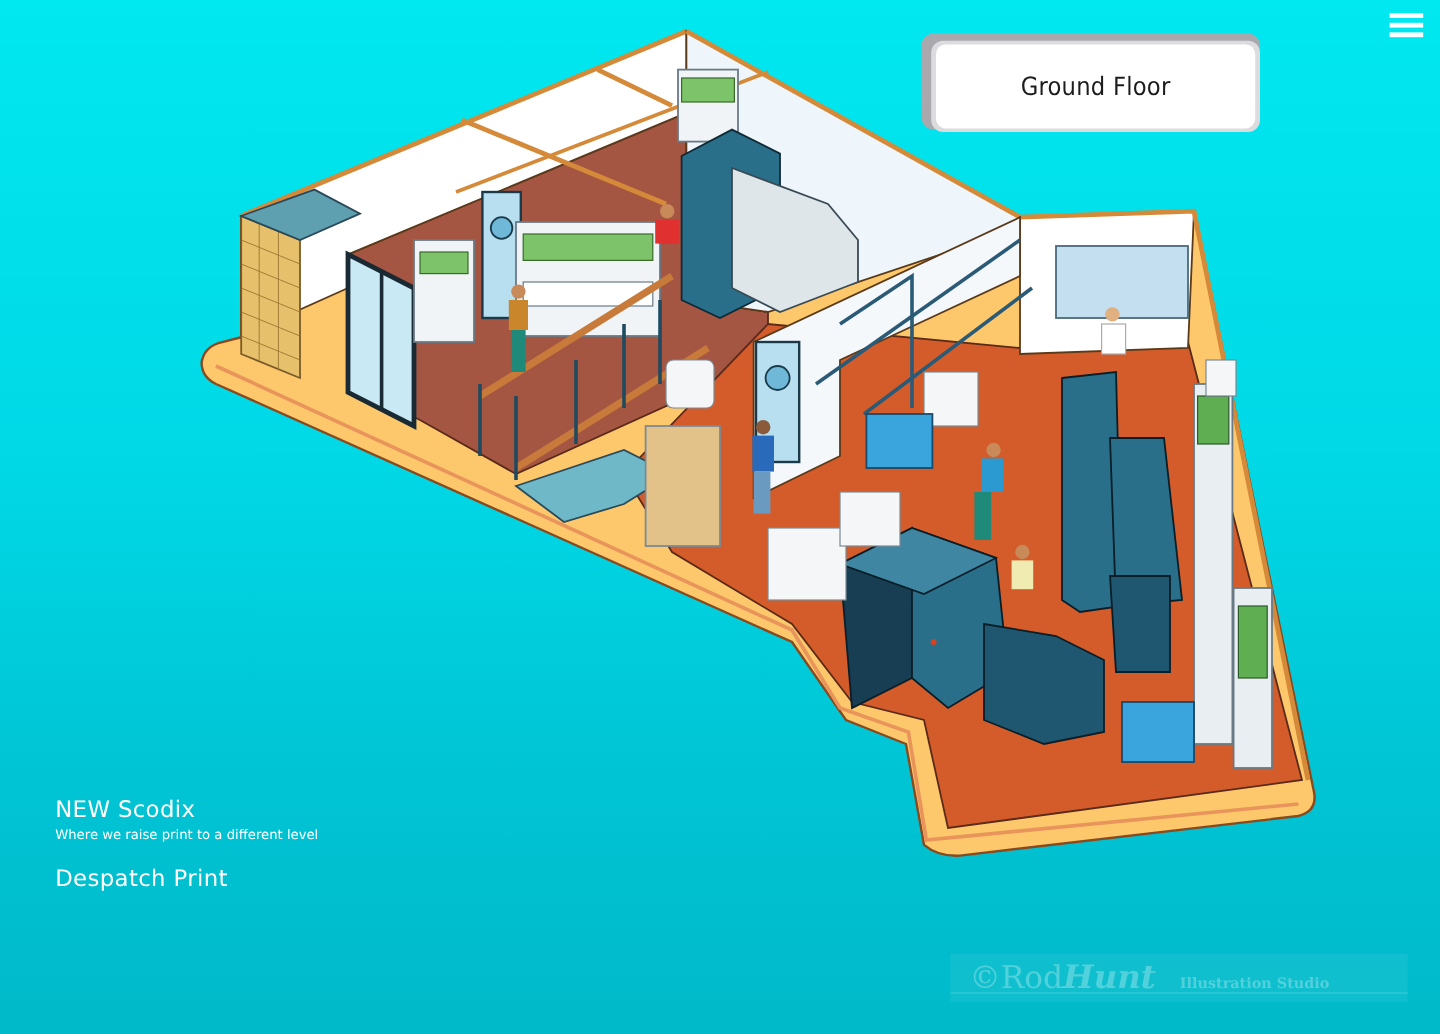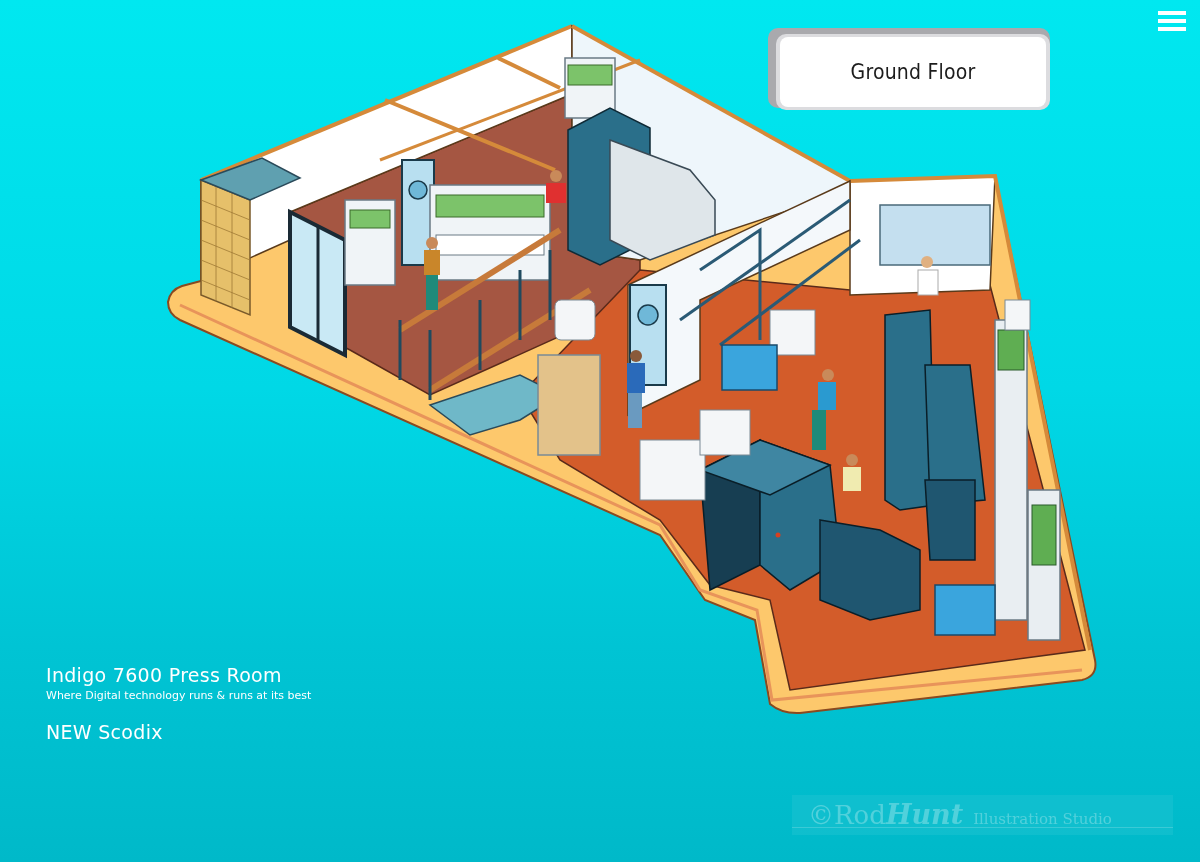--- a/index.html
+++ b/index.html
@@ -41,21 +41,21 @@
   .watermark {
     position: absolute; left: 792px; top: 795px; width: 381px; height: 40px;
     background: rgba(255,255,255,0.06);
     color: rgba(255,255,255,0.28);
     font-family: "DejaVu Serif", serif;
     display: flex; align-items: baseline; padding-left: 16px; box-sizing: border-box;
   }
   .watermark .copy { font-size: 26px; line-height: 40px; }
   .watermark .rod { font-size: 26px; margin-left: 0; }
   .watermark .hunt { font-size: 27px; font-weight: bold; font-style: italic; }
-  .watermark .studio { font-size: 15px; font-weight: normal; margin-left: 10px; }
+  .watermark .studio { font-size: 12px; font-weight: bold; margin-left: 20px; }
   .watermark .rule {
     position: absolute; left: 0; right: 0; bottom: 7px; height: 1px;
     background: rgba(255,255,255,0.18);
   }
 </style>
 </head>
 <body>
 
 <svg class="plan" width="1200" height="862" viewBox="0 0 1200 862">
 
@@ -189,27 +189,25 @@
 </div>
 
 <div class="menu-btn">
   <span></span>
   <span></span>
   <span></span>
 </div>
 
 <div class="sections">
   <div class="section">
-    <div class="title">Indigo 7600 Press Room</div>
-    <div class="sub">Where Digital technology runs &amp; runs at its best</div>
+    <div class="title">NEW Scodix</div>
+    <div class="sub">Where we raise print to a different level</div>
   </div>
   <div class="section">
-    <div class="title">NEW Scodix</div>
-  </div>
-  <div class="section">
+    <div class="title">Despatch Print</div>
   </div>
 </div>
 
 <div class="watermark">
   <span class="copy">©</span>
   <span class="rod">Rod</span>
   <span class="hunt">Hunt</span>
   <span class="studio">Illustration Studio</span>
   <div class="rule"></div>
 </div>

